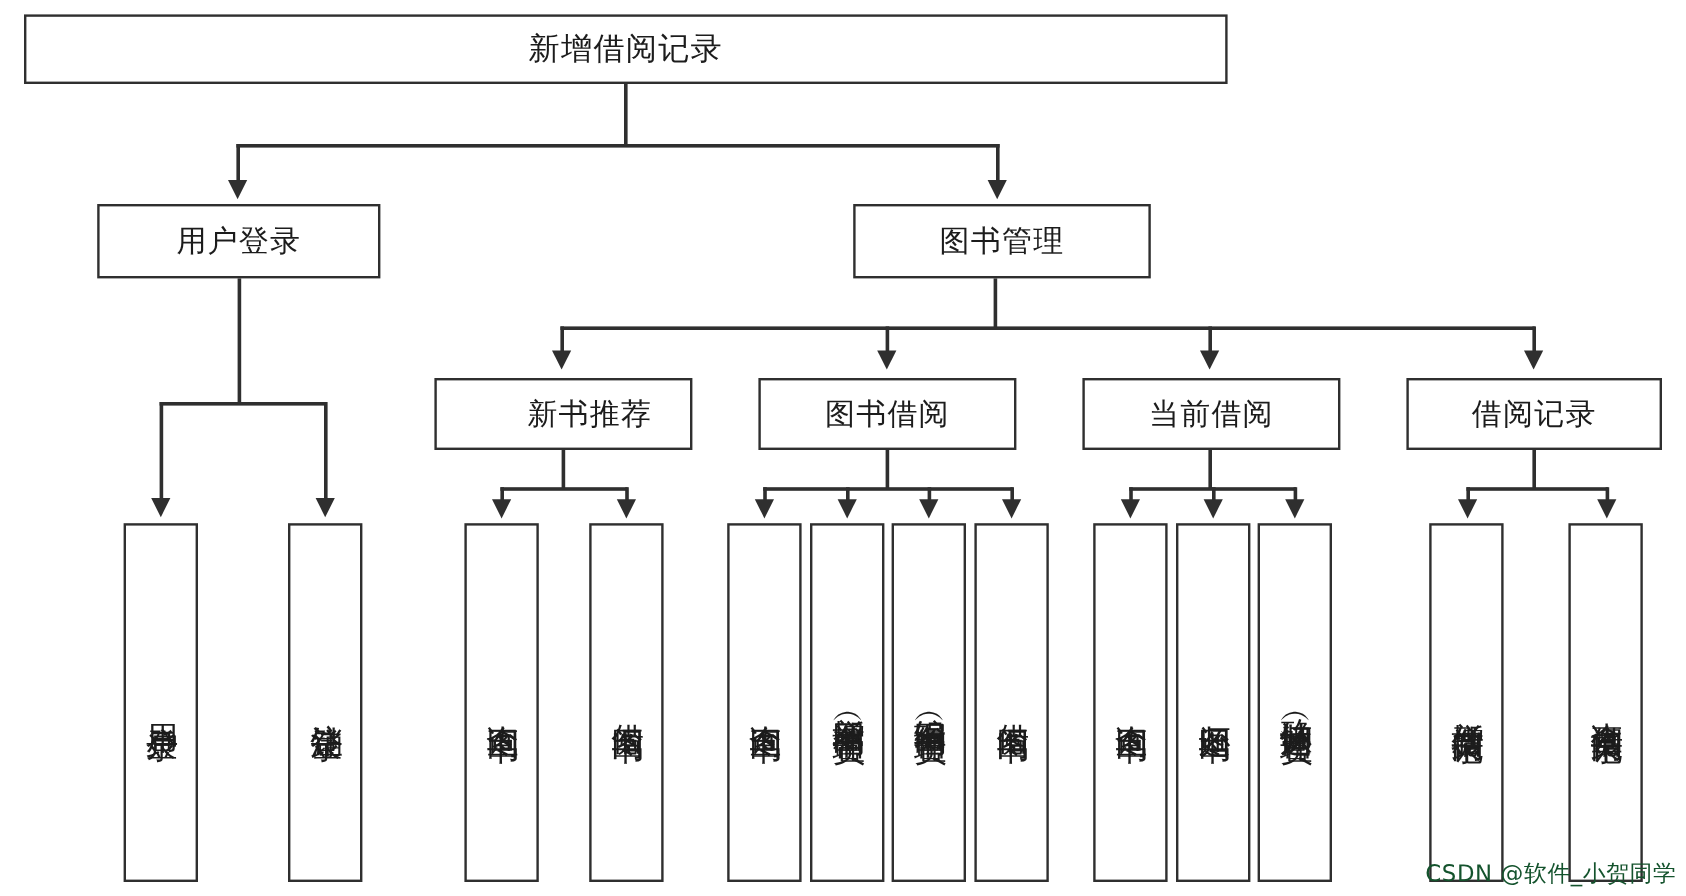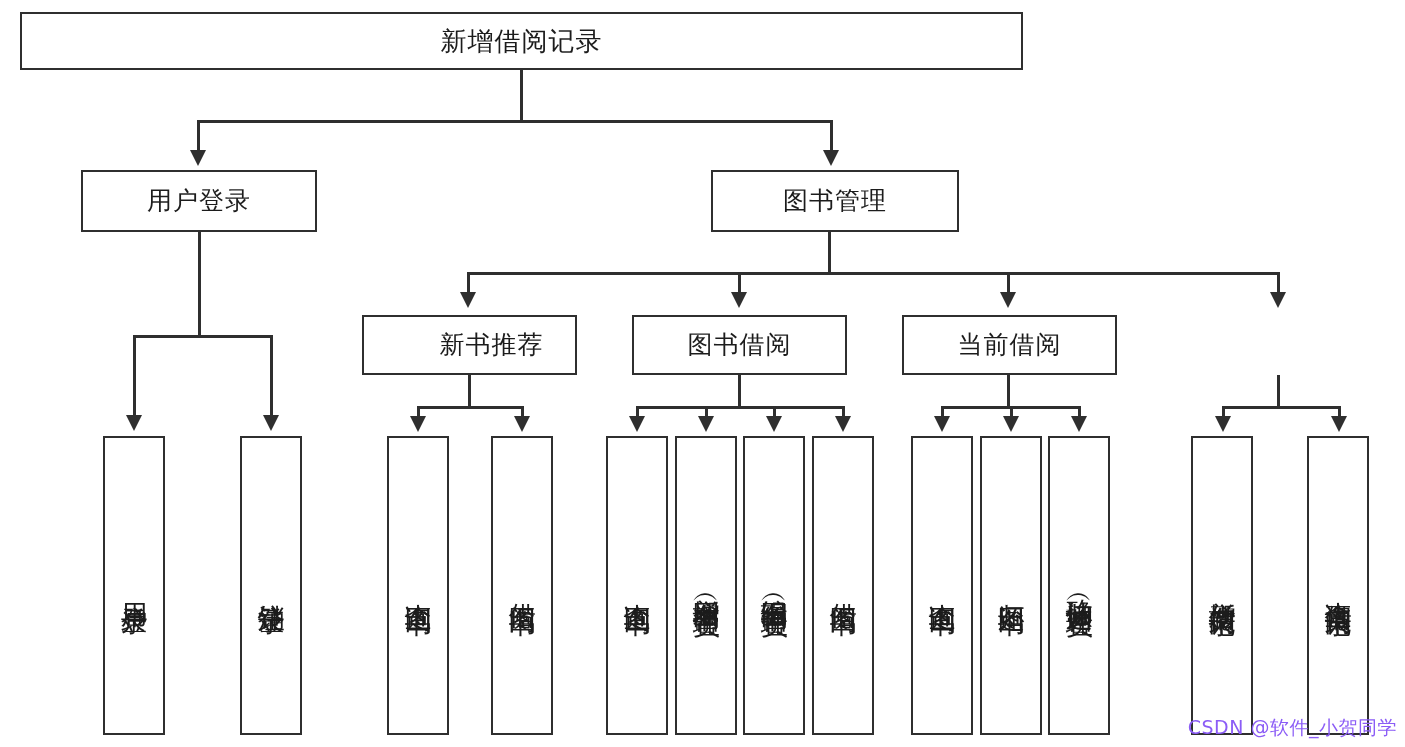--- a/index.html
+++ b/index.html
@@ -61,21 +61,21 @@
     width:0;height:0;
     border-left:8px solid transparent;
     border-right:8px solid transparent;
     border-top:16px solid #2f2f2f;
   }
   #watermark{
     position:absolute;
     right:8px;
     bottom:6px;
     font-size:19px;
-    color:#8b5cf6;
+    color:#14532d;
     letter-spacing:0.5px;
     white-space:nowrap;
     pointer-events:none;
   }
 </style>
 </head>
 <body>
 
 <div id="diagram-root">
 
@@ -127,20 +127,23 @@
   </div>
 
   <div class="node h" id="node-book-borrow" style="left:632px; top:315px; width:215px; height:60px;">
     <span class="label">图书借阅</span>
   </div>
 
   <div class="node h" id="node-current-borrow" style="left:902px; top:315px; width:215px; height:60px;">
     <span class="label">当前借阅</span>
   </div>
 
+  <div class="node h" id="node-borrow-record" style="left:1172px; top:315px; width:213px; height:60px;">
+    <span class="label">借阅记录</span>
+  </div>
 
   <div class="conn vline" style="left:468px; top:375px; height:33px;"></div>
   <div class="conn hline" style="left:417px; top:406px; width:106px;"></div>
   <div class="conn vline" style="left:417px; top:406px; height:12px;"></div>
   <div class="arrow" style="left:410px; top:416px;"></div>
   <div class="conn vline" style="left:521px; top:406px; height:12px;"></div>
   <div class="arrow" style="left:514px; top:416px;"></div>
 
   <div class="conn vline" style="left:738px; top:375px; height:33px;"></div>
   <div class="conn hline" style="left:636px; top:406px; width:208px;"></div>

